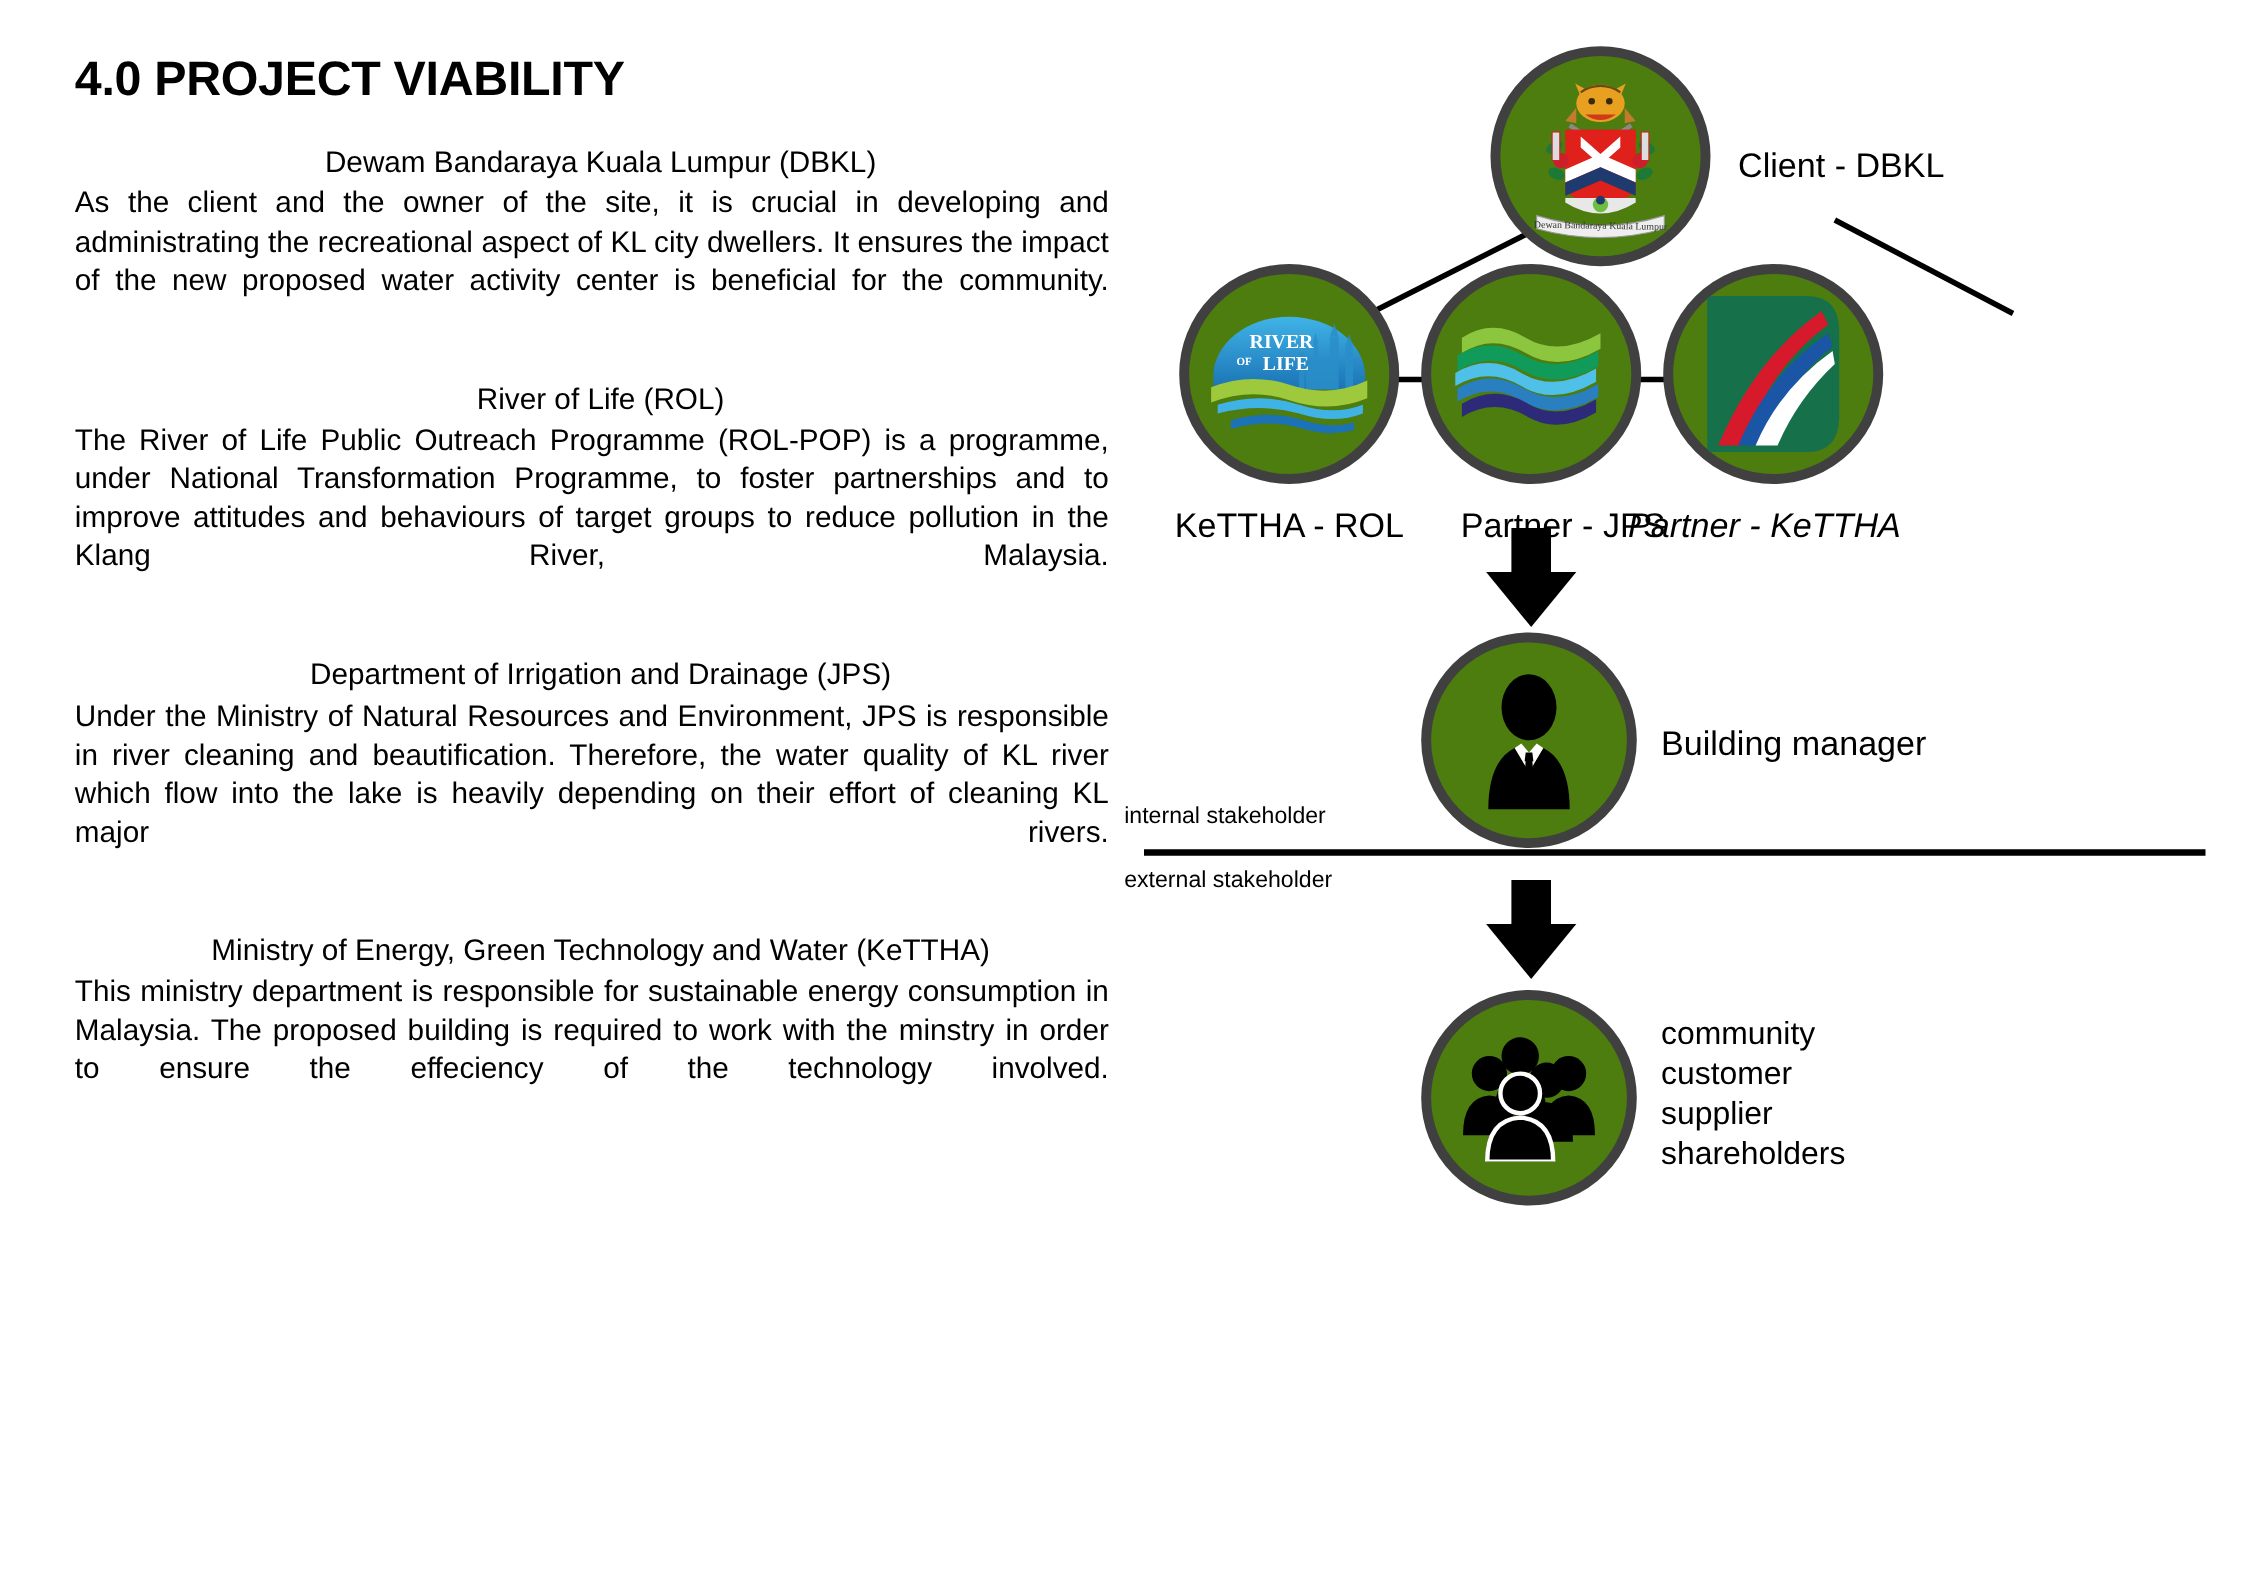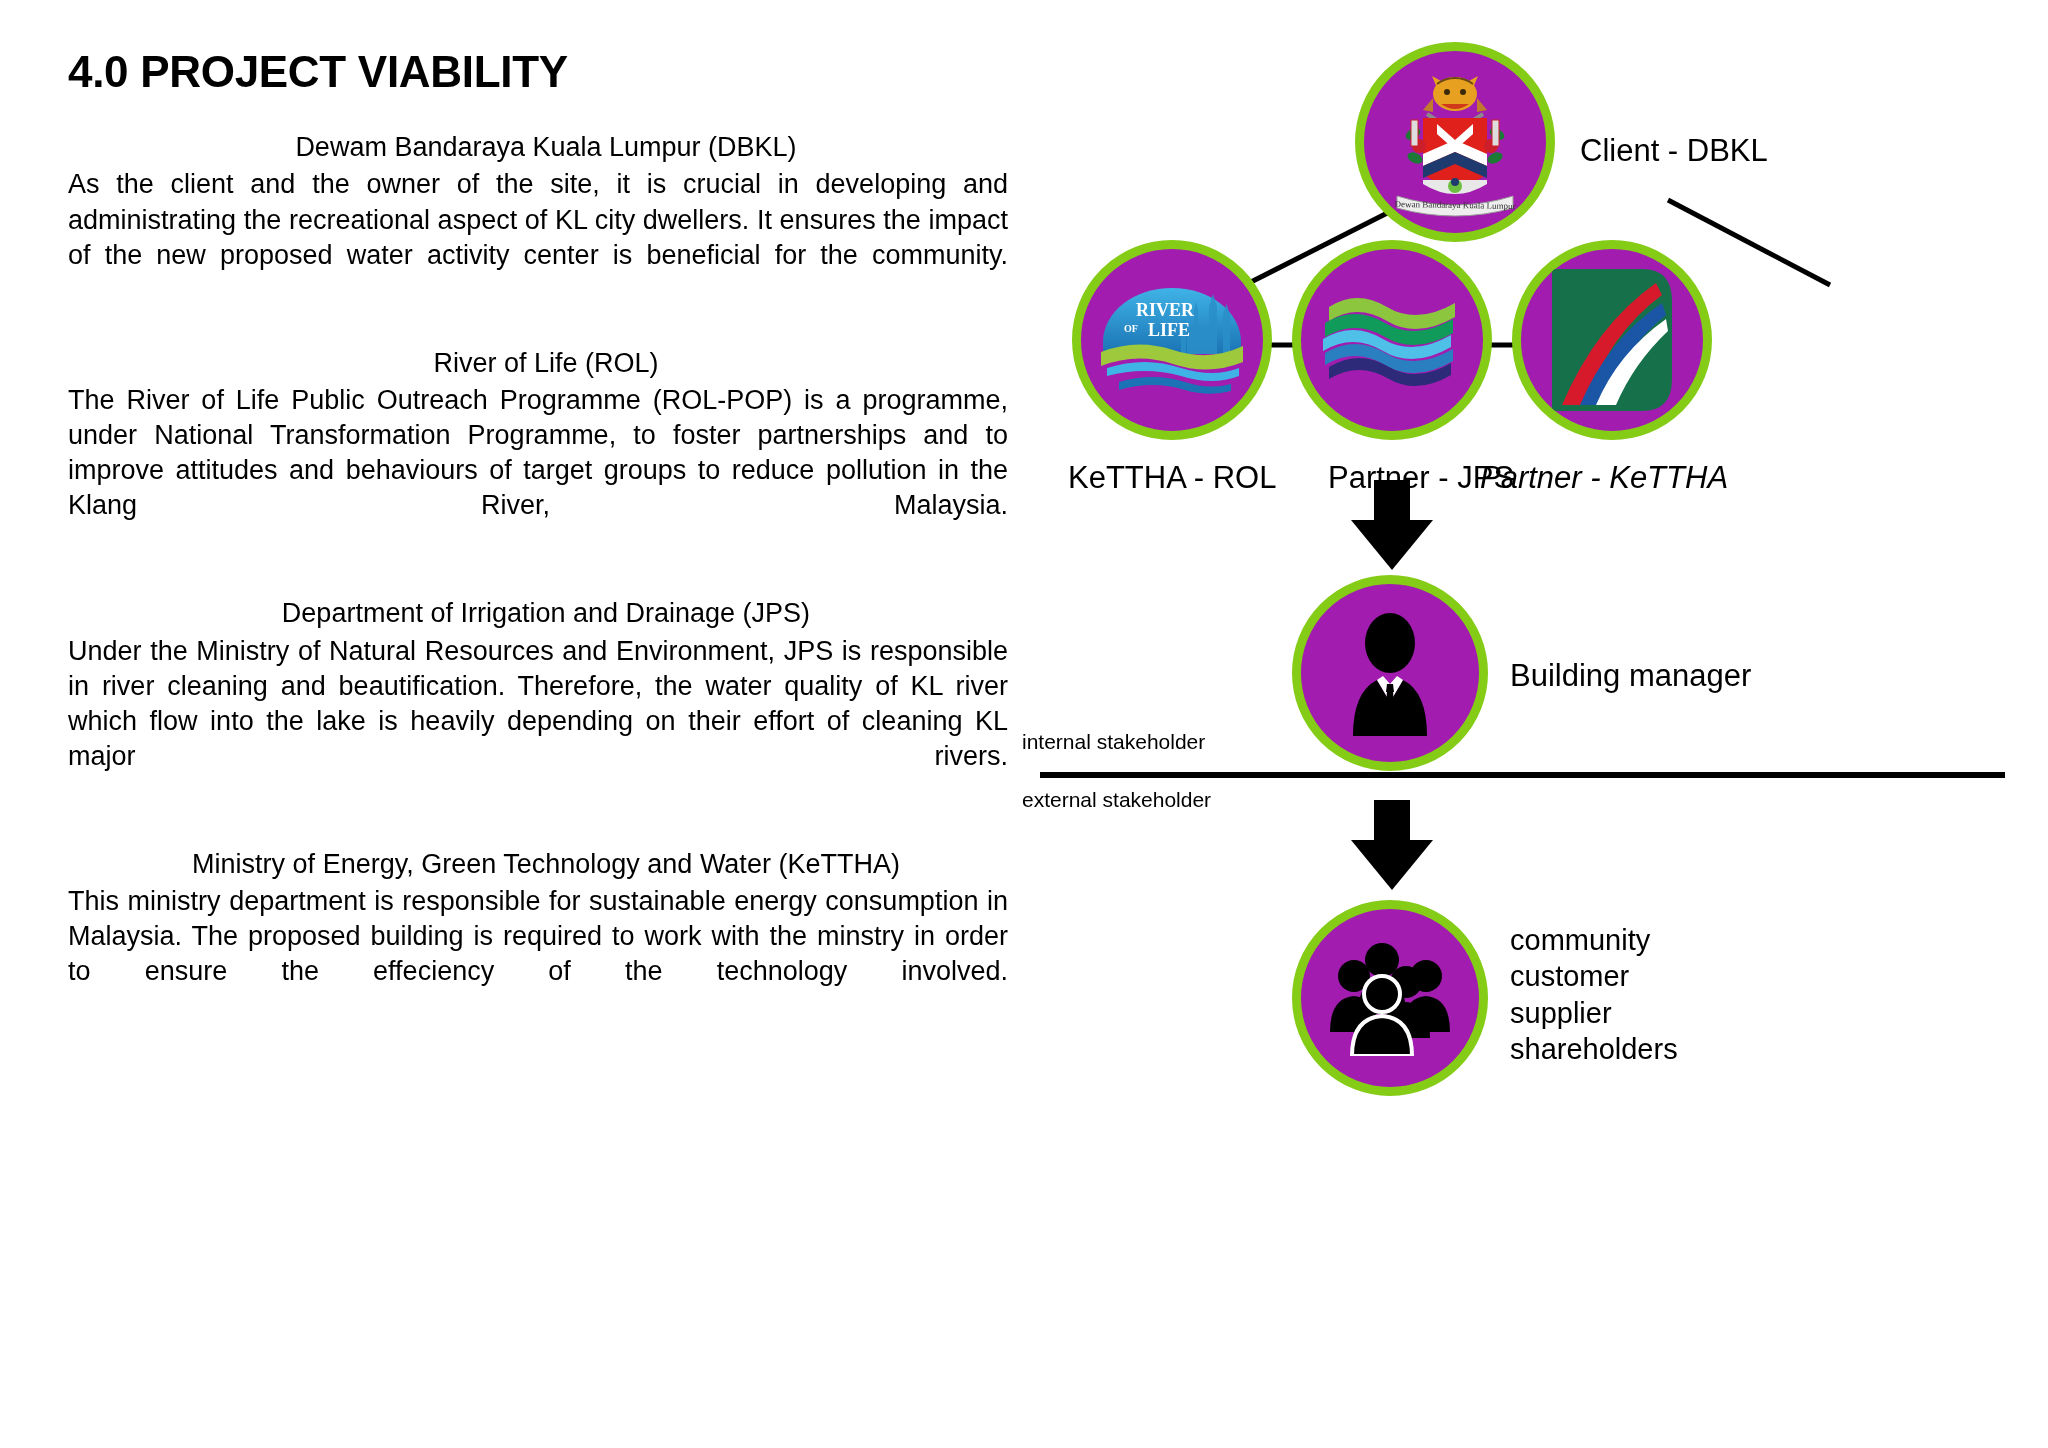--- a/index.html
+++ b/index.html
@@ -59,23 +59,23 @@
   
   #diagram {
     position: absolute;
     left: 1040px; top: 0;
     width: 1008px; height: 1448px;
   }
   #diagram-svg { position: absolute; left: 0; top: 0; }
 
   .node-circle {
     position: absolute;
-    border: 9px solid #84cc16;
+    border: 9px solid #404040;
     border-radius: 50%;
-    background: #a21caf;
+    background: #4d7c0f;
     box-sizing: border-box;
     overflow: hidden;
     display: flex;
     align-items: center;
     justify-content: center;
   }
   .node-label {
     position: absolute;
     font-size: 31px;
     line-height: 1.0;

